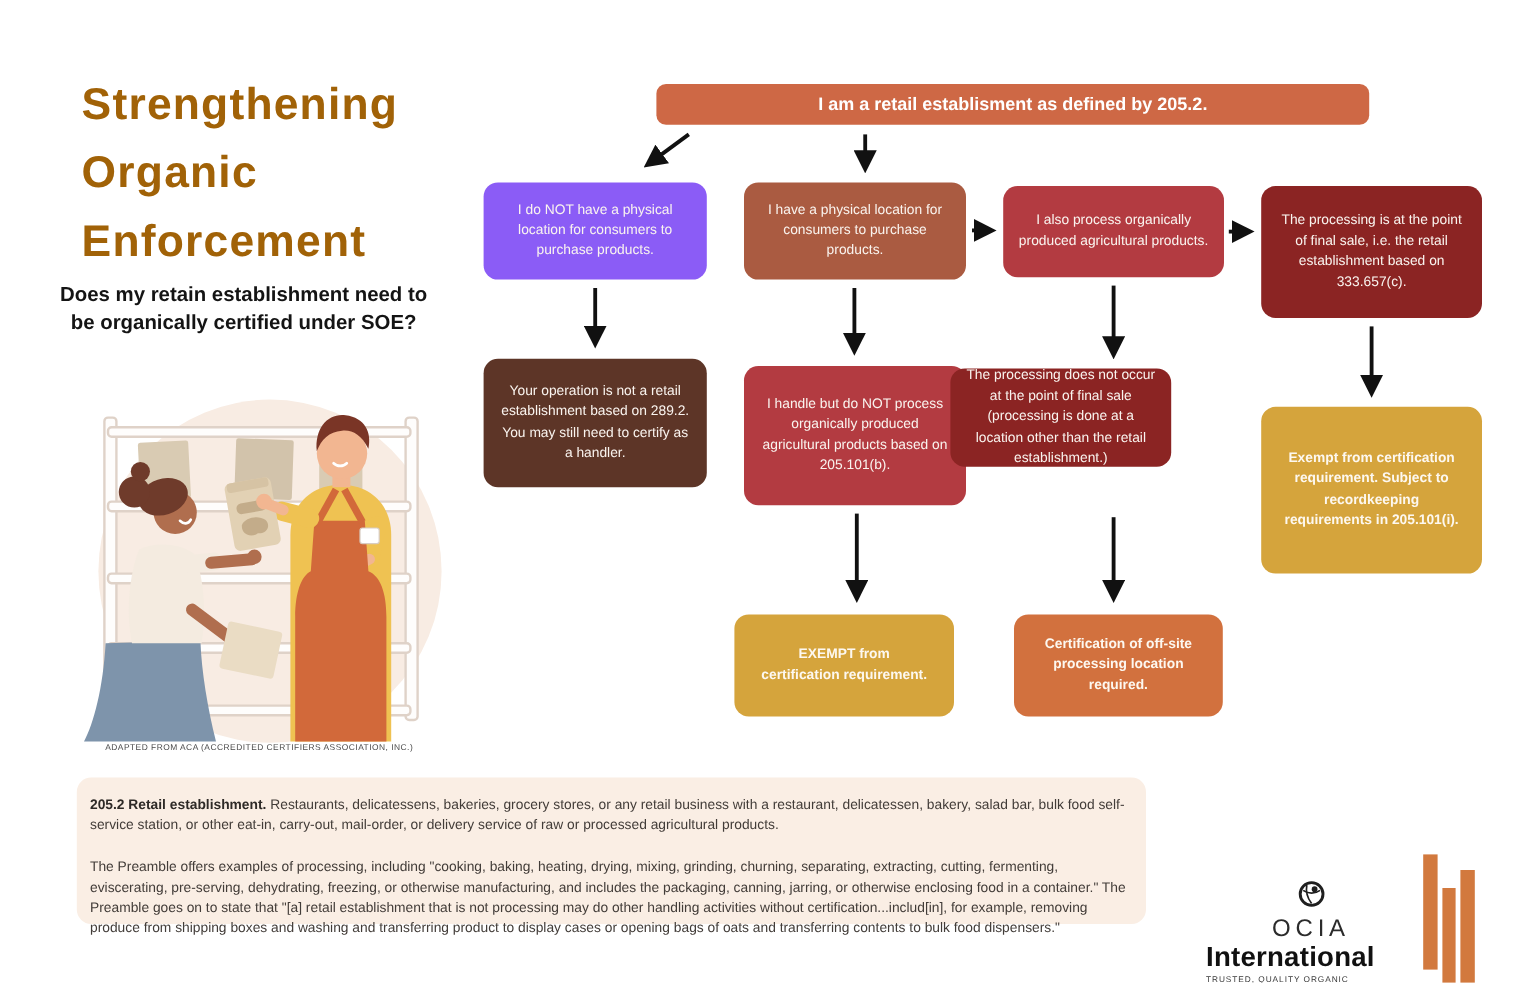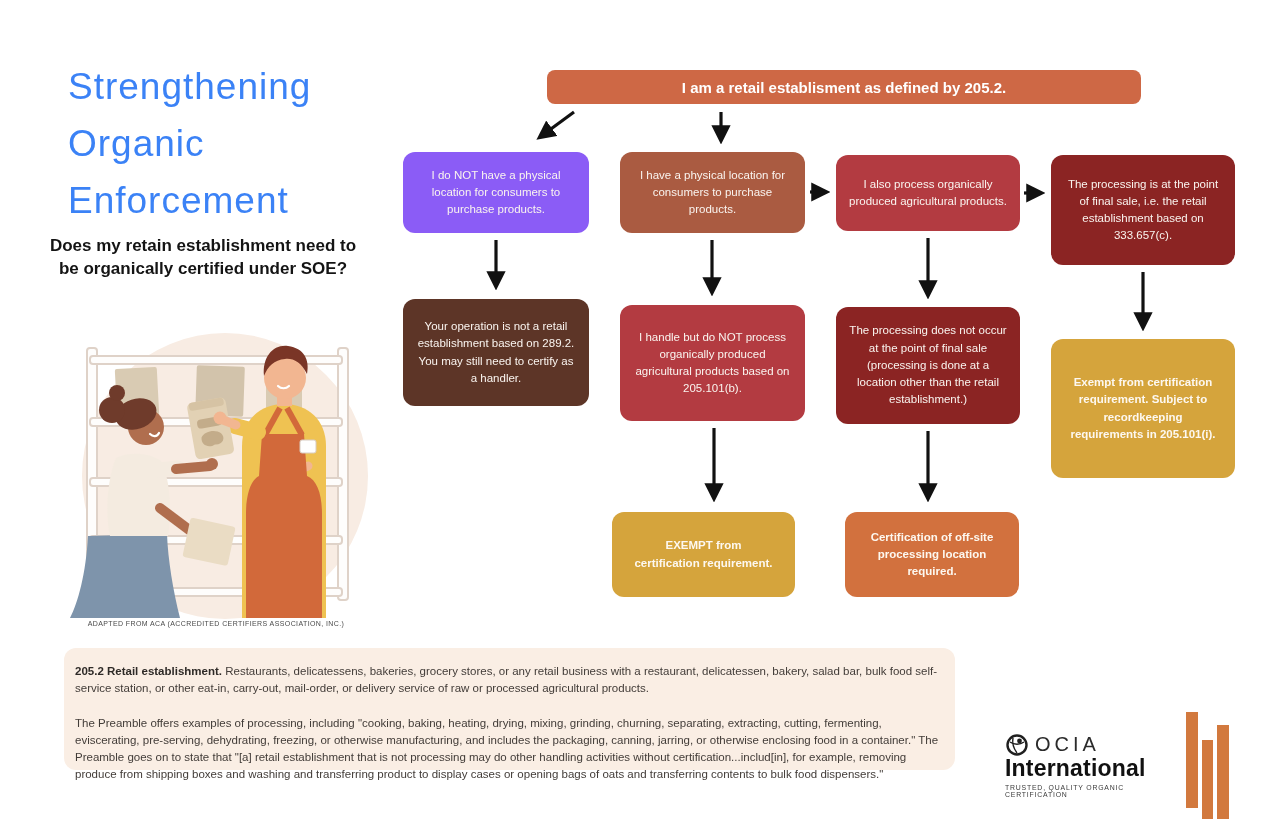--- a/index.html
+++ b/index.html
@@ -9,21 +9,21 @@
   }
   #canvas {
     position:relative;
     width:1280px; height:819px;
     background:#ffffff;
     overflow:hidden;
   }
   
   .main-title {
     position:absolute; left:68px; top:58px; width:340px;
-    font-size:37px; font-weight:400; color:#3b82f6;
+    font-size:37px; font-weight:700; color:#a16207;
     letter-spacing:1px; line-height:57px;
   }
   .subtitle {
     position:absolute; left:48px; top:234px; width:310px;
     font-size:17px; font-weight:700; color:#141414;
     text-align:center; line-height:23px;
   }
   .illustration { position:absolute; left:60px; top:328px; width:330px; height:292px; }
   .caption {
     position:absolute; left:60px; top:620px; width:312px;
@@ -42,36 +42,36 @@
     position:absolute; left:547px; top:70px; width:594px; height:34px;
     border-radius:8px; color:#ffffff; font-size:15px; font-weight:700;
     display:flex; align-items:center; justify-content:center; text-align:center;
   }
   #n-no-location   { left:403px; top:152px; width:186px; height:81px; }
   #n-has-location  { left:620px; top:152px; width:185px; height:81px; }
   #n-also-process  { left:836px; top:155px; width:184px; height:76px; }
   #n-pos-process   { left:1051px; top:155px; width:184px; height:110px; }
   #n-not-retail    { left:403px; top:299px; width:186px; height:107px; }
   #n-handle-only   { left:620px; top:305px; width:185px; height:116px; }
-  #n-offsite       { left:836px; top:307px; width:184px; height:117px; }
+  #n-offsite       { left:792px; top:307px; width:184px; height:82px; }
   #n-exempt-record { left:1051px; top:339px; width:184px; height:139px; padding:8px 18px; }
   #n-exempt        { left:612px; top:512px; width:183px; height:85px; padding:8px 20px; }
   #n-offsite-cert  { left:845px; top:512px; width:174px; height:85px; padding:8px 16px; }
   .arrows { position:absolute; left:0; top:0; width:1280px; height:819px; pointer-events:none; }
   
   .footnote {
     position:absolute; left:64px; top:648px; width:891px; height:122px;
     background:#faeee4; border-radius:12px; box-sizing:border-box;
     padding:15px 11px; color:#423c38; font-size:11.5px; line-height:1.5;
   }
   .footnote p { margin:0 0 17px 0; }
   .footnote .lead { font-weight:700; color:#2e2a27; }
   
   .logo { position:absolute; left:1005px; top:733px; width:175px; }
-  .logo-row { display:flex; align-items:flex-start; gap:6px; }
+  .logo-row { display:flex; align-items:center; gap:6px;flex-direction:column; }
   .logo-ocia { font-size:20px; letter-spacing:4px; color:#2b2b2b; font-weight:400; }
   .logo-intl { font-size:23px; font-weight:800; color:#111111; letter-spacing:0.2px; margin-top:-2px; }
   .logo-tagline { font-size:6.9px; letter-spacing:0.8px; color:#3a3a3a; margin-top:2px; }
   .bars { position:absolute; }
   .bar { position:absolute; }
 </style>
 </head>
 <body>
 
 <div id="canvas">

